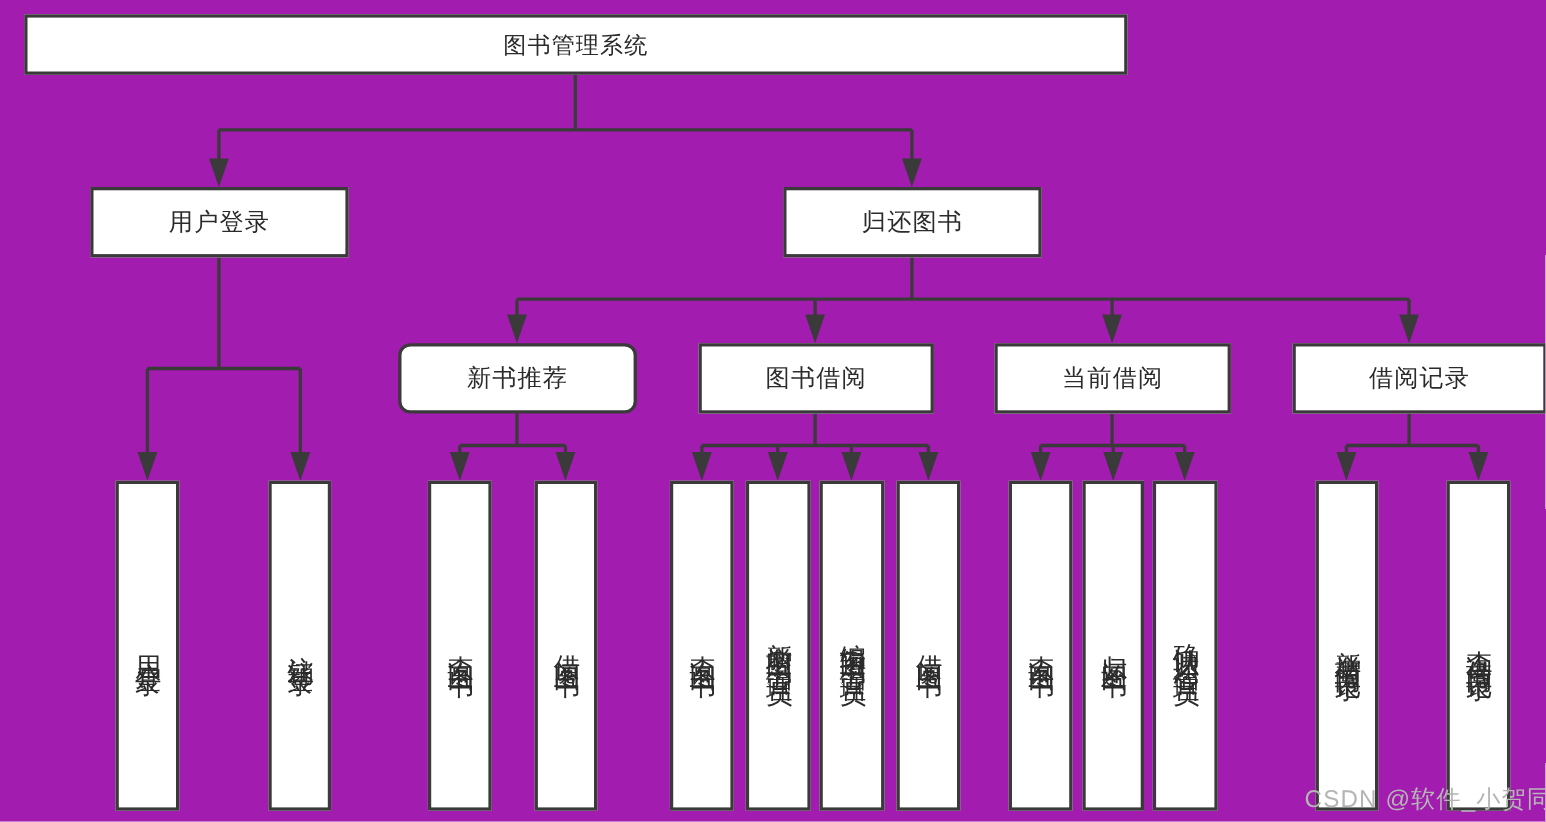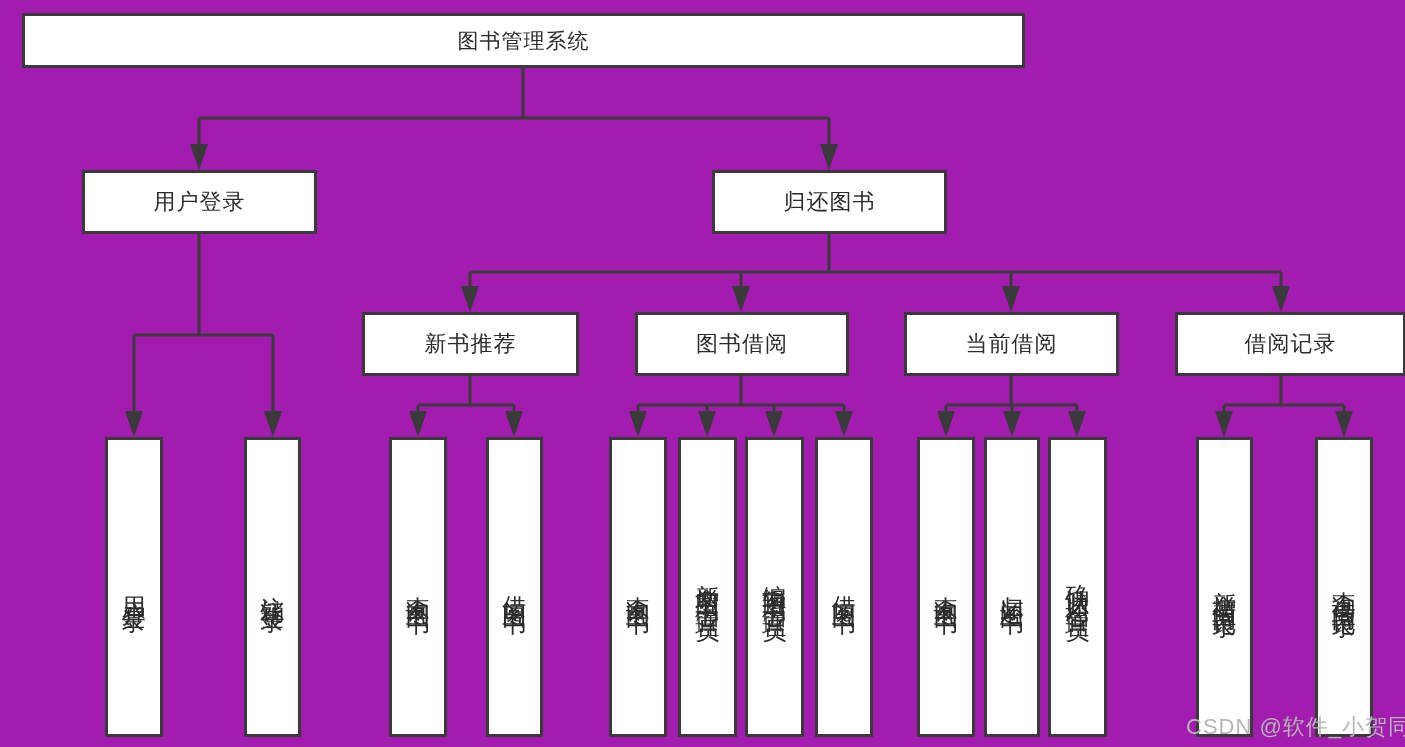--- a/index.html
+++ b/index.html
@@ -20,21 +20,21 @@
     font-size:24px;letter-spacing:5px;line-height:1.15;white-space:nowrap;
   }
   .watermark{
     position:absolute;left:1186px;top:712px;font-size:22px;color:#b5b5b5;
     letter-spacing:1px;white-space:nowrap;
   }
   
   #n-root{left:22px;top:13px;width:1003px;height:55px;}
   #n-user-login{left:82px;top:170px;width:235px;height:64px;}
   #n-book-mgmt{left:712px;top:170px;width:235px;height:64px;}
-  #n-nbr{left:362px;top:312px;width:217px;height:64px;}
+  #n-nbr{left:362px;top:312px;width:217px;height:64px;border-radius:11px;}
   #n-bb{left:635px;top:312px;width:214px;height:64px;}
   #n-cb{left:904px;top:312px;width:215px;height:64px;}
   #n-br{left:1175px;top:312px;width:231px;height:64px;}
   .leaf{top:437px;height:300px;}
   #l-ul-login{left:105px;width:58px;}
   #l-ul-logout{left:244px;width:57px;}
   #l-nbr-query{left:389px;width:58px;}
   #l-nbr-borrow{left:486px;width:57px;}
   #l-bb-query{left:609px;width:58px;}
   #l-bb-add{left:678px;width:59px;}

